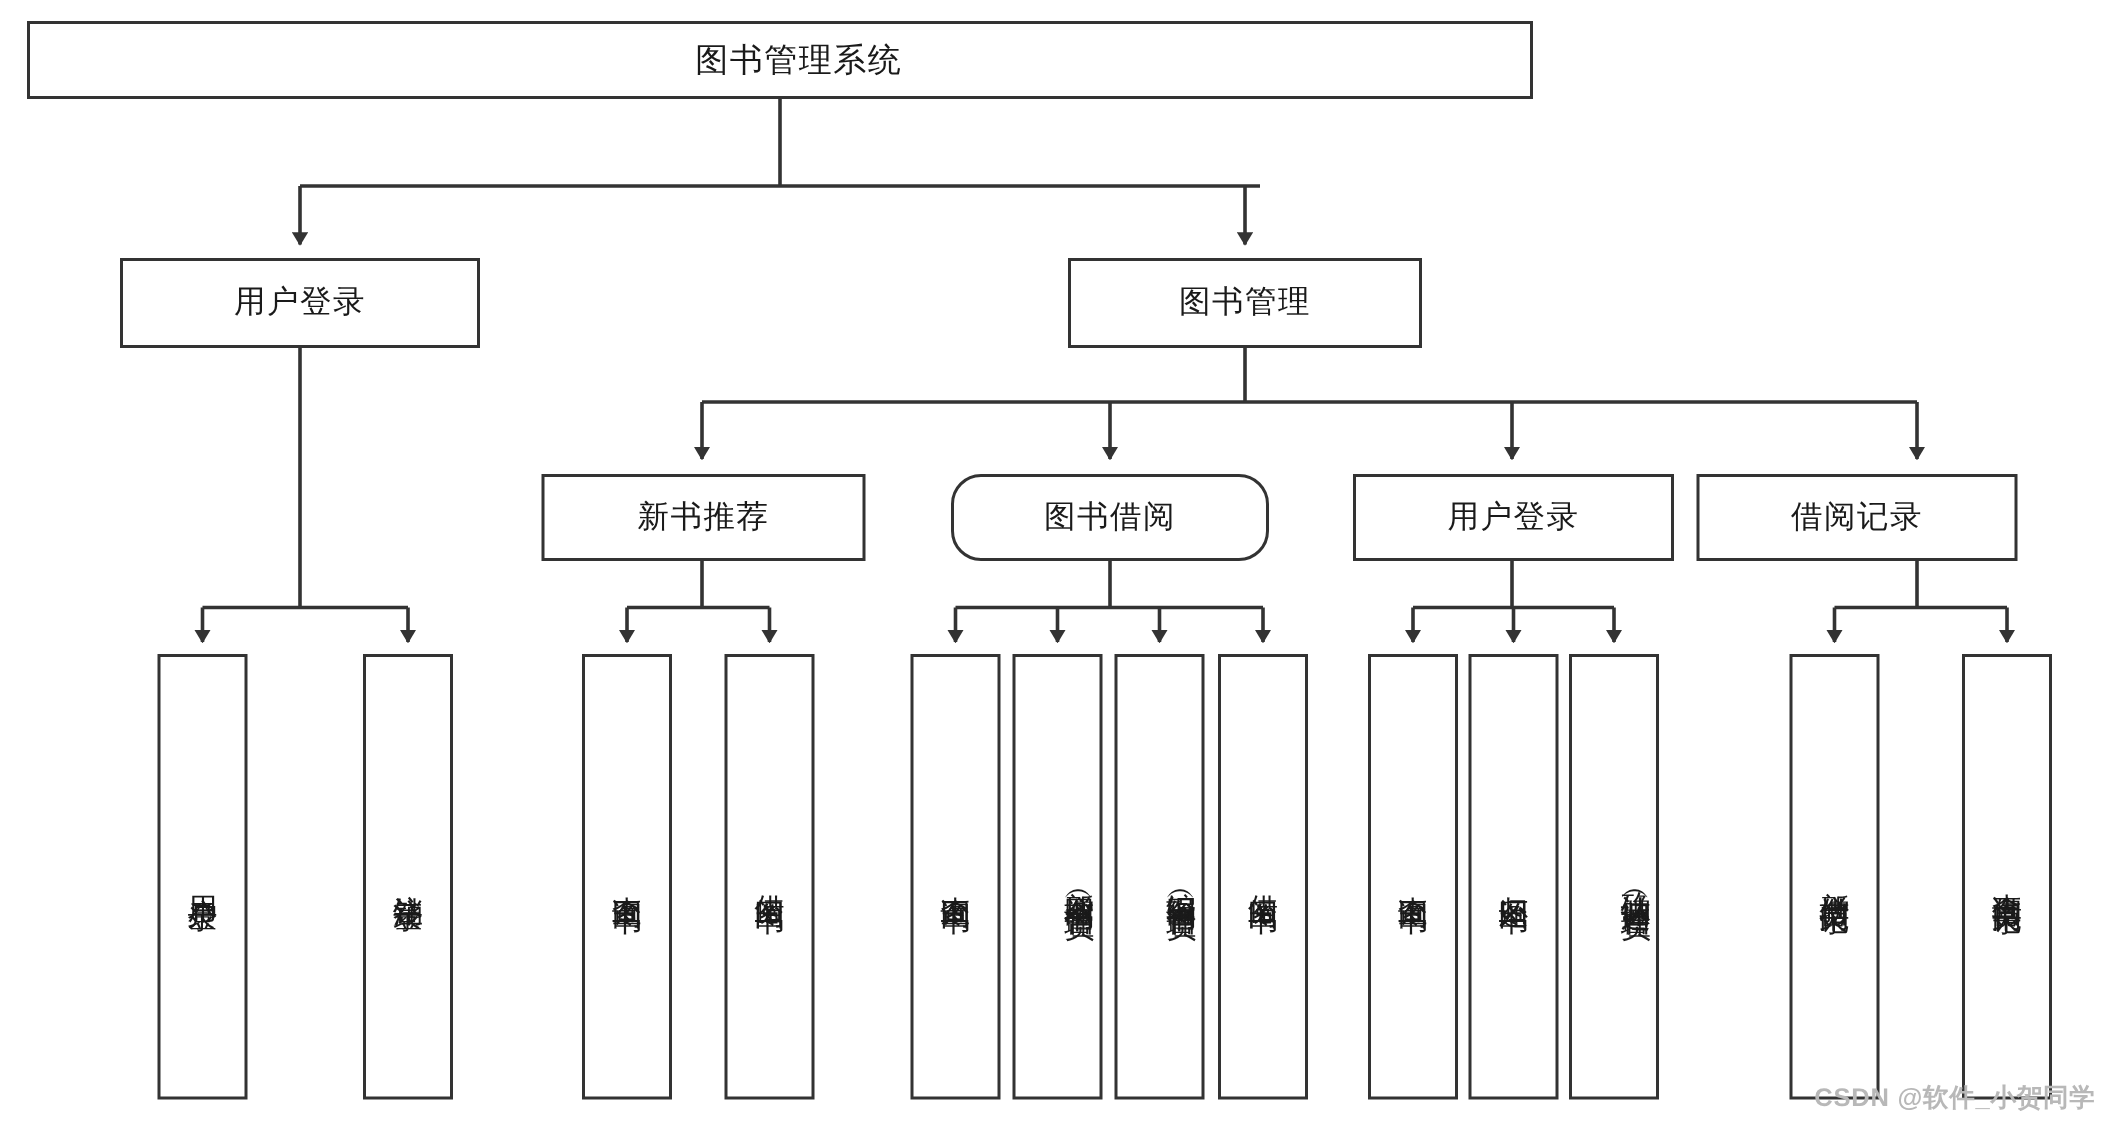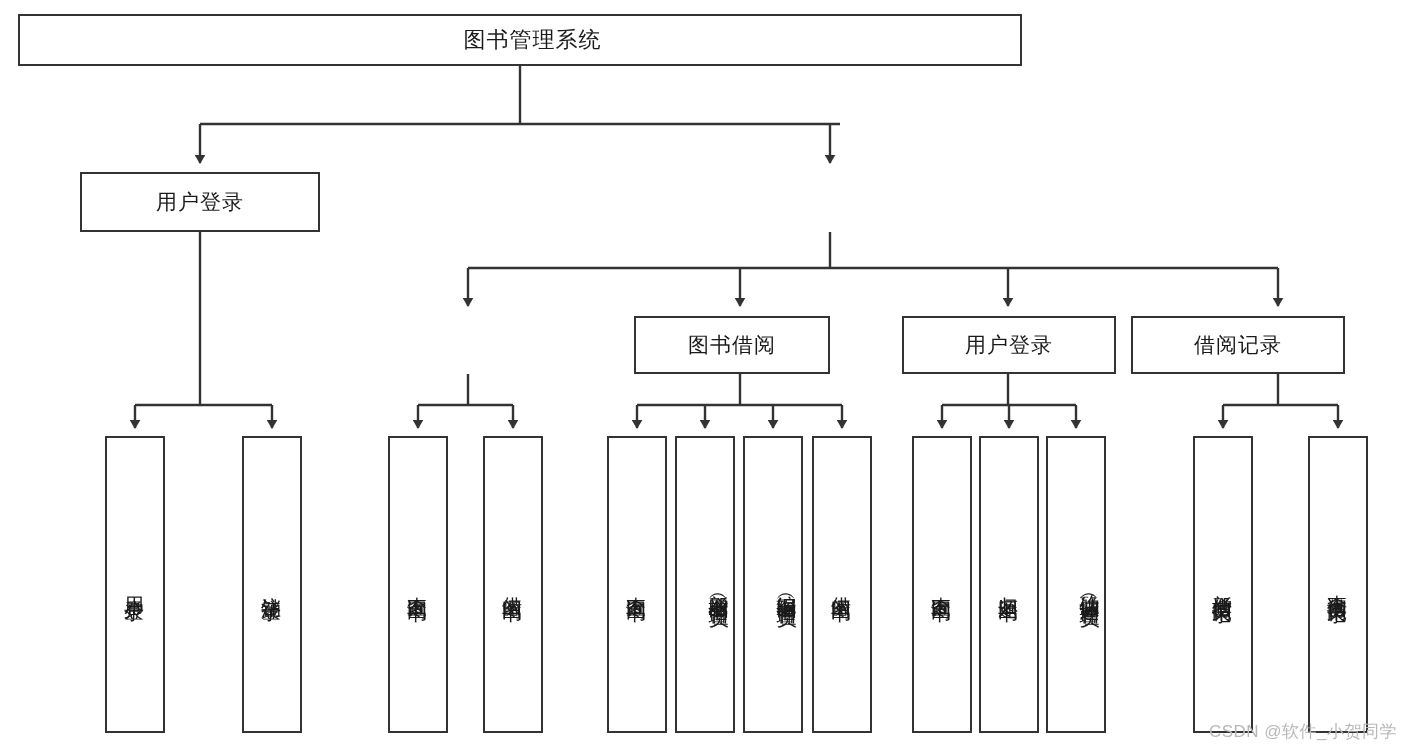--- a/index.html
+++ b/index.html
@@ -68,20 +68,21 @@
   }
   #watermark {
     position: absolute;
     right: 8px;
     bottom: 4px;
     font-size: 17px;
     color: #b8b8b8;
     letter-spacing: 0.5px;
     white-space: nowrap;
     user-select: none;
+    font-weight: bold;
   }
 </style>
 </head>
 <body>
 
 <div id="canvas">
 
   <svg id="edges" viewBox="0 0 1405 747" xmlns="http://www.w3.org/2000/svg">
     <defs>
       <marker id="arrow" viewBox="0 0 10 12" refX="9" refY="6" markerWidth="9" markerHeight="11" orient="auto-start-reverse" markerUnits="userSpaceOnUse">
@@ -133,23 +134,29 @@
   </svg>
 
   <div class="node horiz root" style="left:18px; top:14px; width:1004px; height:52px;">
     <span class="node-label">图书管理系统</span>
   </div>
 
   <div class="node horiz" style="left:80px; top:172px; width:240px; height:60px;">
     <span class="node-label">用户登录</span>
   </div>
 
-
-
-  <div class="node horiz" style="left:634px; top:316px; width:196px; height:58px;">
+  <div class="node horiz" style="left:712px; top:172px; width:236px; height:60px;">
+    <span class="node-label">图书管理</span>
+  </div>
+
+  <div class="node horiz" style="left:361px; top:316px; width:216px; height:58px;">
+    <span class="node-label">新书推荐</span>
+  </div>
+
+  <div class="node horiz" style="left:634px; top:316px; width:212px; height:58px;border-radius:20px;">
     <span class="node-label">图书借阅</span>
   </div>
 
   <div class="node horiz" style="left:902px; top:316px; width:214px; height:58px;">
     <span class="node-label">用户登录</span>
   </div>
 
   <div class="node horiz" style="left:1131px; top:316px; width:214px; height:58px;">
     <span class="node-label">借阅记录</span>
   </div>

